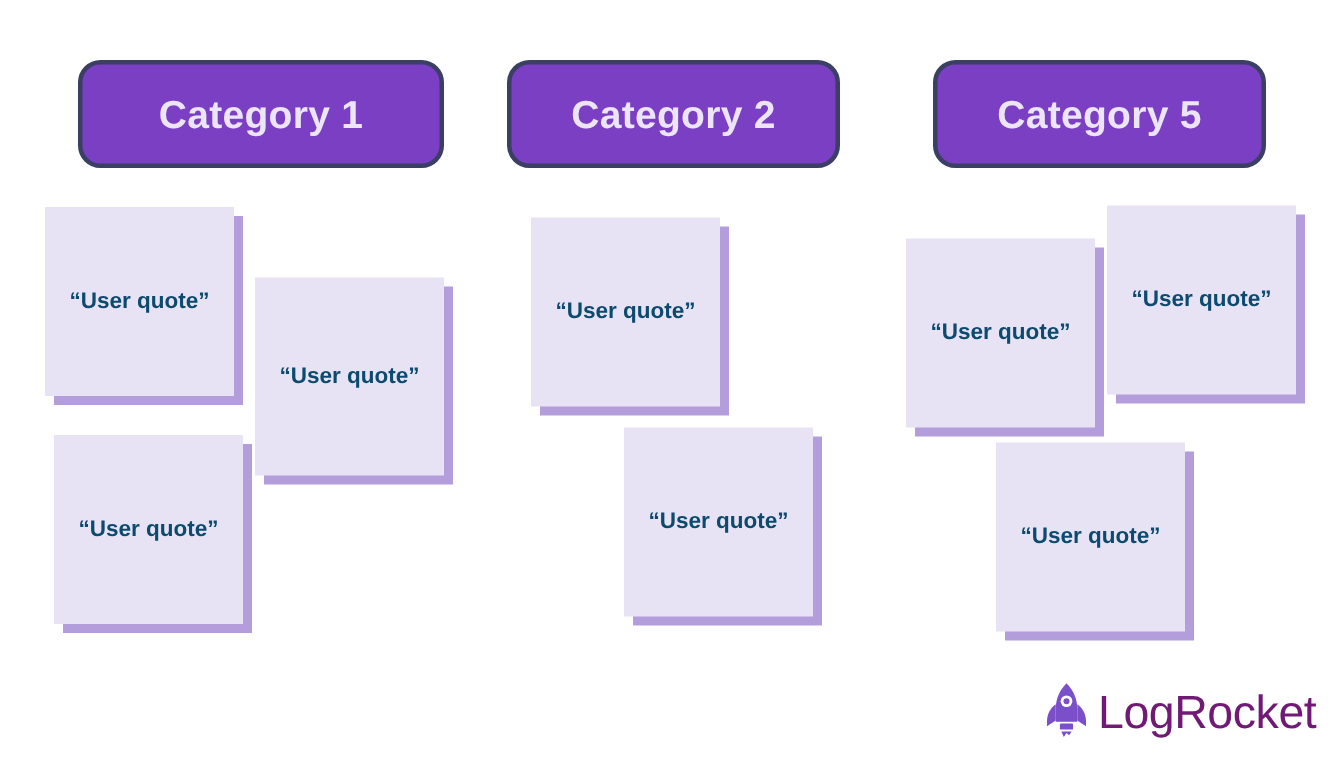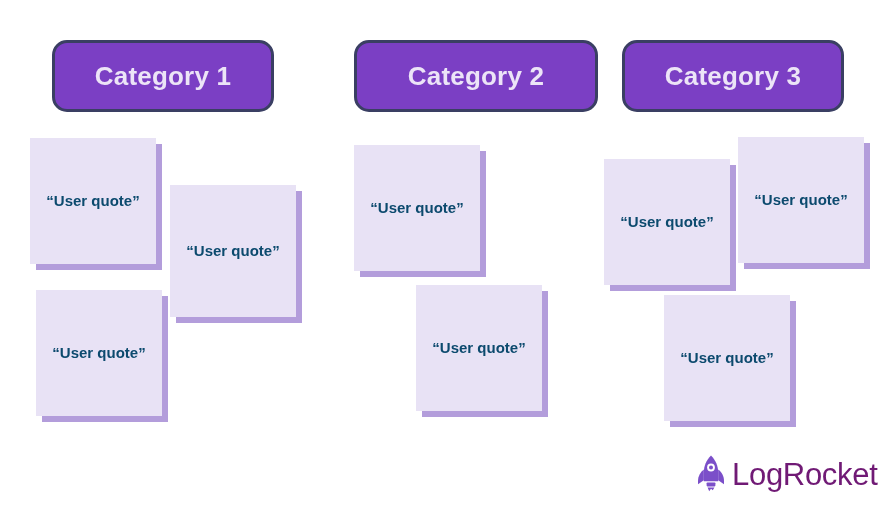--- a/index.html
+++ b/index.html
@@ -36,22 +36,22 @@
   }
   .category-header-label {
     color: #ece4f7;
     font-size: 26px;
     font-weight: bold;
     letter-spacing: 0.2px;
     line-height: 1;
     white-space: nowrap;
   }
 
-  .cat-1 { left: 52px;  top: 40px; width: 222px; }
-  .cat-2 { left: 338px; top: 40px; width: 244px; margin-left: 16px; }
+  .cat-1 { left: 52px;  top: 40px; width: 244px; }
+  .cat-2 { left: 338px; top: 40px; width: 222px; }
   .cat-3 { left: 622px; top: 40px; width: 222px; }
 
   
   .quote-card {
     position: absolute;
     box-sizing: border-box;
     background: #e8e2f5;
     box-shadow: 6px 6px 0 0 #b39ddb;
     display: flex;
     align-items: center;
@@ -97,21 +97,21 @@
 
   <div class="category-header cat-1">
     <span class="category-header-label">Category 1</span>
   </div>
 
   <div class="category-header cat-2">
     <span class="category-header-label">Category 2</span>
   </div>
 
   <div class="category-header cat-3">
-    <span class="category-header-label">Category 3</span>
+    <span class="category-header-label">Category 5</span>
   </div>
 
   <div id="cards-layer">
       <div class="quote-card" style="left: 30px; top: 138px; width: 126px; height: 126px;">
         <span class="quote-card-text">“User quote”</span>
       </div>
       <div class="quote-card" style="left: 170px; top: 185px; width: 126px; height: 132px;">
         <span class="quote-card-text">“User quote”</span>
       </div>
       <div class="quote-card" style="left: 36px; top: 290px; width: 126px; height: 126px;">

